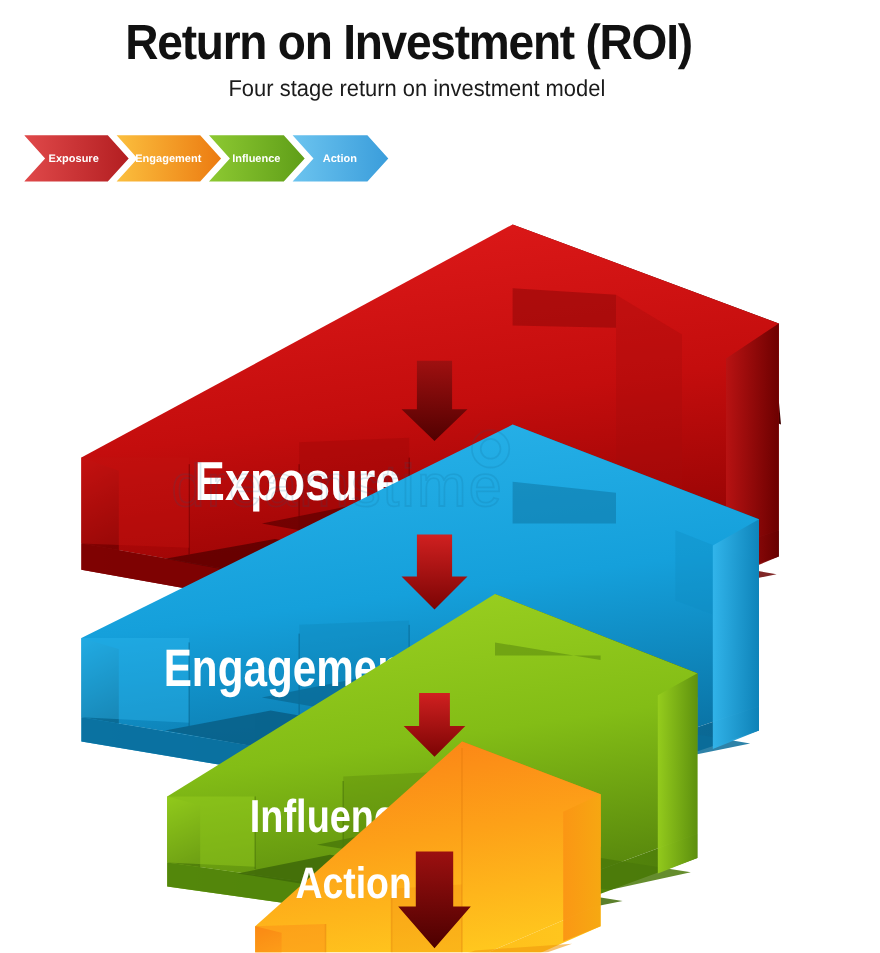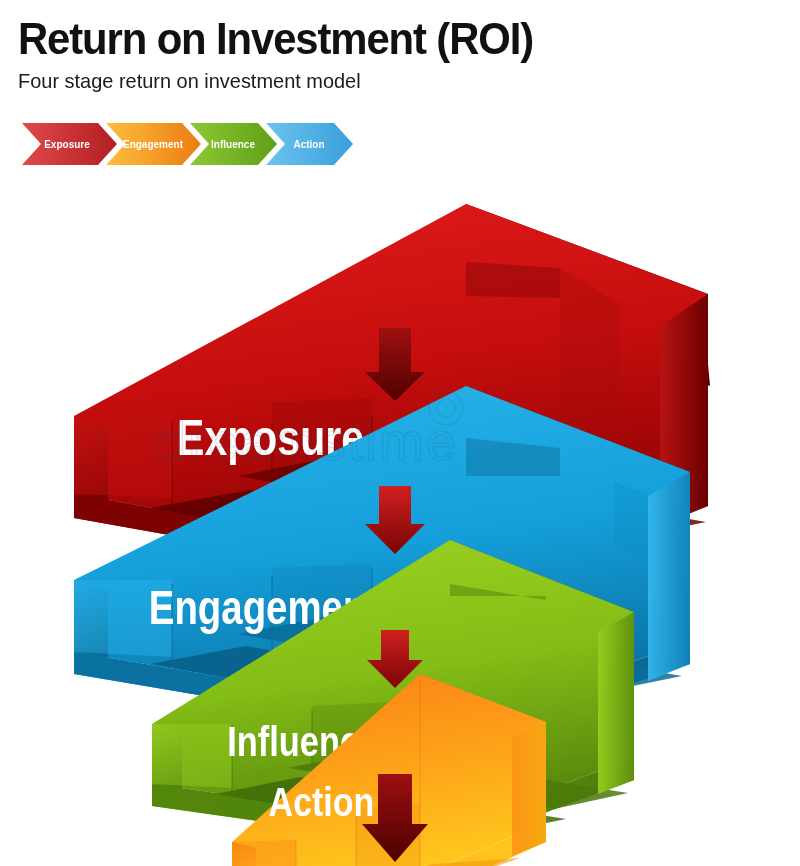--- a/index.html
+++ b/index.html
@@ -3,21 +3,21 @@
 <meta charset="utf-8">
 <style>
   html,body{margin:0;padding:0;background:#ffffff;}
   body{
     width:800px;height:866px;position:relative;overflow:hidden;
     font-family:"Liberation Sans","DejaVu Sans",sans-serif;
     background:#ffffff;
   }
 
   
-  .header{position:absolute;left:18px;top:14px;width:760px;}
+  .header{position:absolute;left:18px;top:14px;width:760px;text-align:center;}
   .title{
     font-family:"Liberation Sans","DejaVu Sans",sans-serif;
     font-weight:bold;font-size:45px;line-height:50px;
     letter-spacing:-1.2px;color:#111111;
     transform:scaleX(.93);transform-origin:left center;
     white-space:nowrap;
   }
   .subtitle{
     font-family:"Liberation Sans","DejaVu Sans",sans-serif;
     font-weight:normal;font-size:21px;line-height:26px;color:#1b1b1b;

